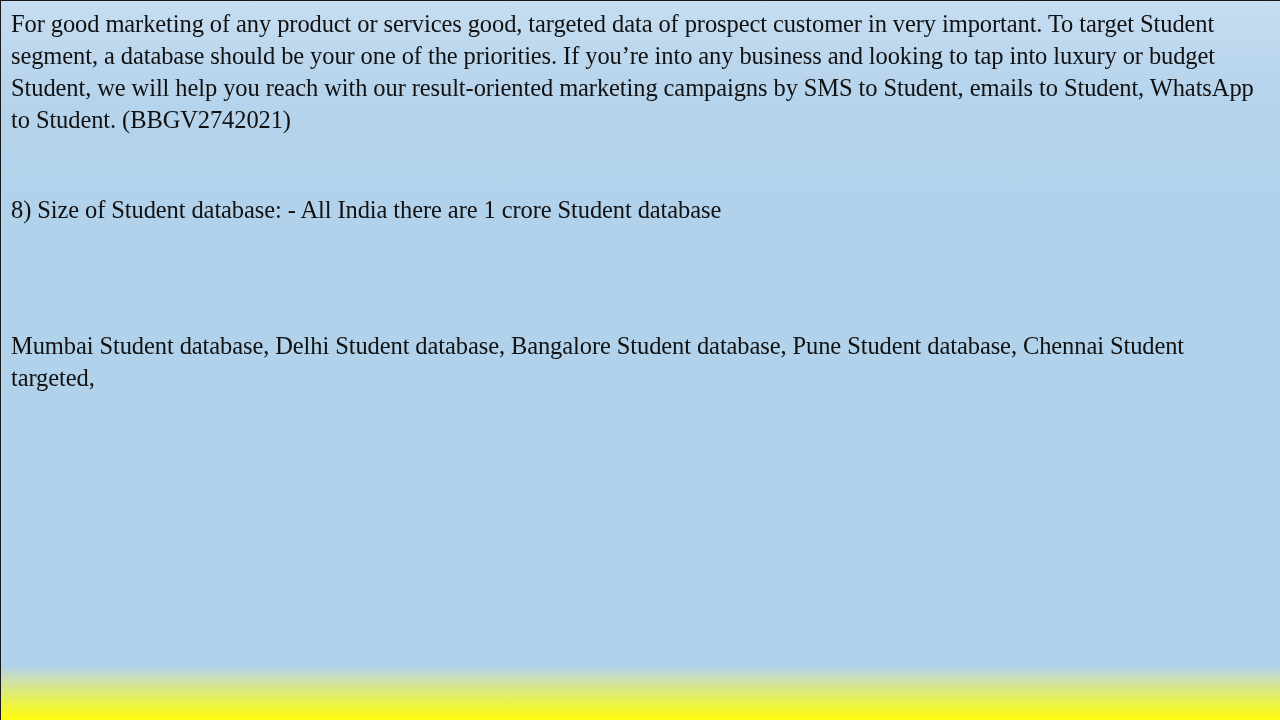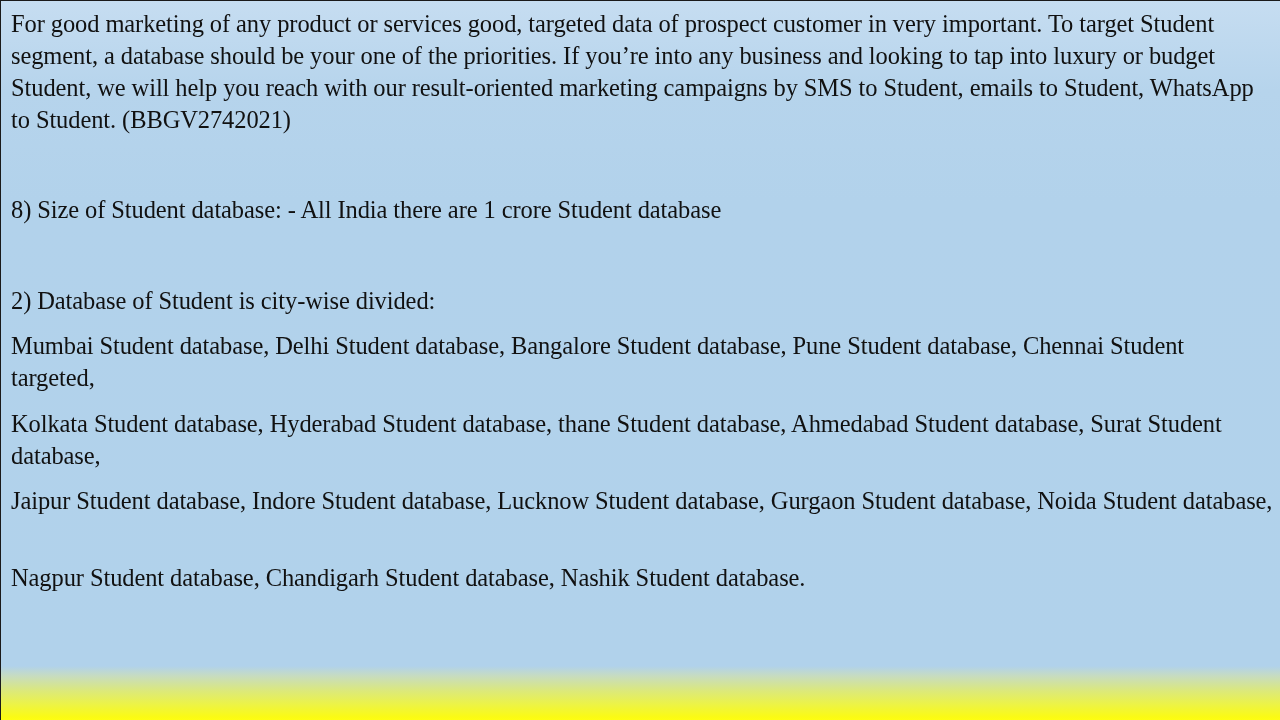--- a/index.html
+++ b/index.html
@@ -30,18 +30,14 @@
   #p-cities2 { top: 407px; }
   #p-cities3 { top: 484px; }
   #p-cities4 { top: 561px; }
 </style>
 </head>
 <body>
 
 <div class="slide">
   <p class="txt" id="p-intro">For good marketing of any product or services good, targeted data of prospect customer in very important. To target Student segment, a database should be your one of the priorities. If you’re into any business and looking to tap into luxury or budget Student, we will help you reach with our result-oriented marketing campaigns by SMS to Student, emails to Student, WhatsApp to Student. (BBGV2742021)</p>
   <p class="txt" id="p-size">8) Size of Student database: - All India there are 1 crore Student database</p>
-  <p class="txt" id="p-city-head">2) Database of Student is city-wise divided:</p>
   <p class="txt" id="p-cities1">Mumbai Student database, Delhi Student database, Bangalore Student database, Pune Student database, Chennai Student targeted,</p>
-  <p class="txt" id="p-cities2">Kolkata Student database, Hyderabad Student database, thane Student database, Ahmedabad Student database, Surat Student database,</p>
-  <p class="txt" id="p-cities3">Jaipur Student database, Indore Student database, Lucknow Student database, Gurgaon Student database, Noida Student database,</p>
-  <p class="txt" id="p-cities4">Nagpur Student database, Chandigarh Student database, Nashik Student database.</p>
 </div>
 
 </body></html>

